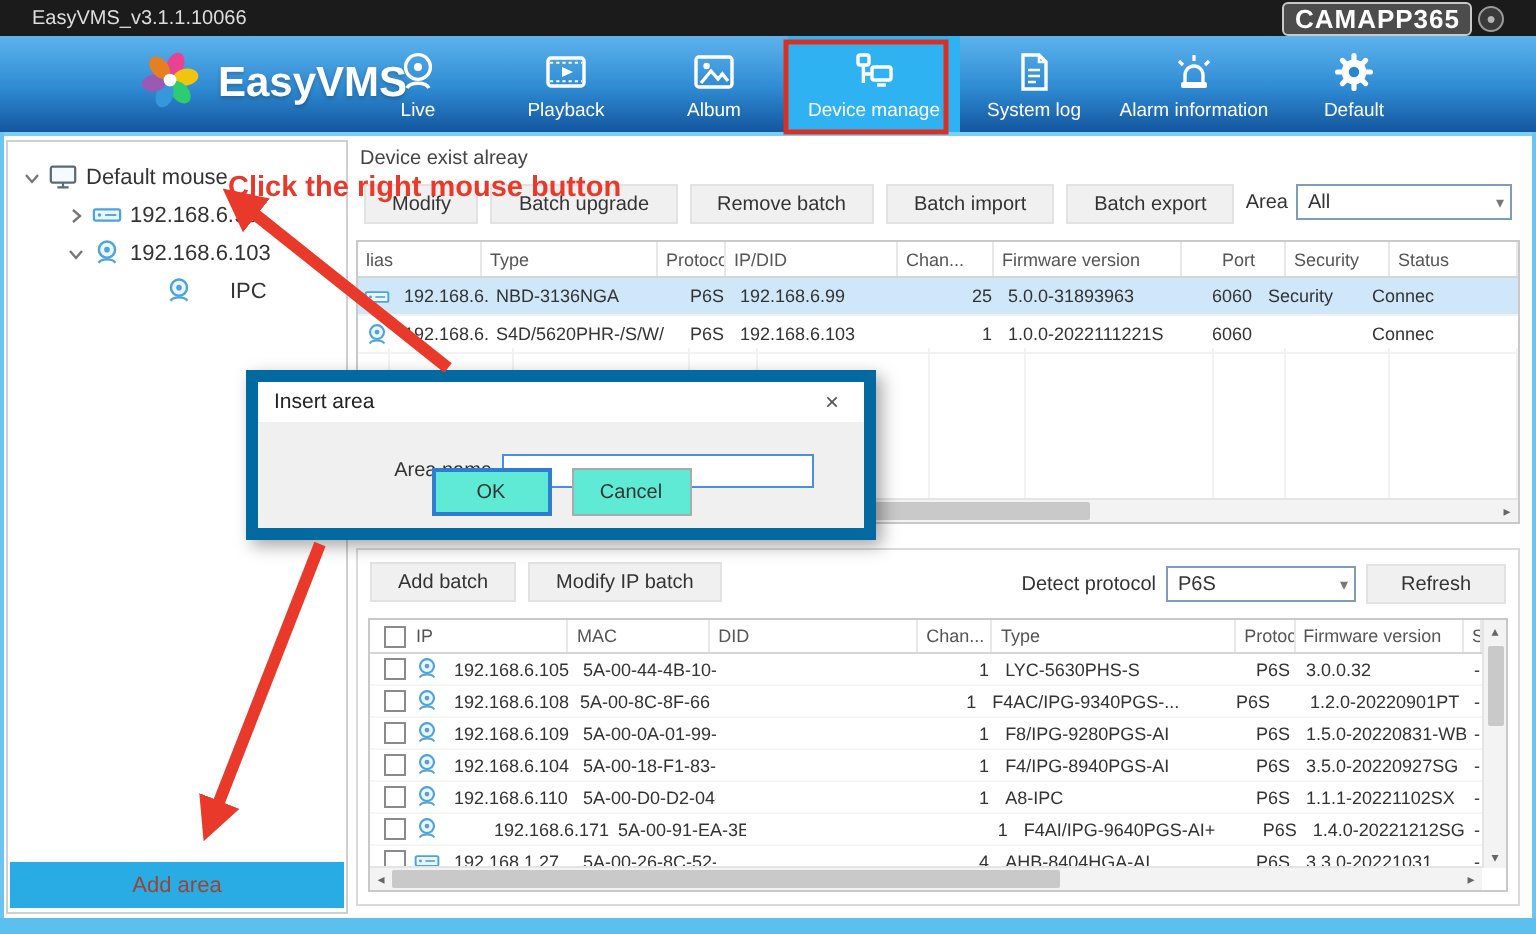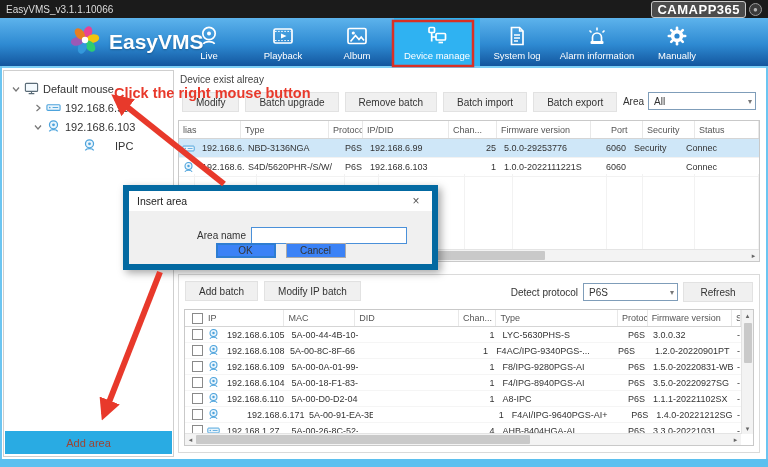--- a/index.html
+++ b/index.html
@@ -1,20 +1,20 @@
 <!DOCTYPE html>
 <html><head>
 <meta charset="utf-8">
 <style>
   html,body{margin:0;padding:0;background:#fff;}
   .app{position:relative;width:768px;height:467px;font-family:"Liberation Sans",sans-serif;
        overflow:hidden;background:#fff;color:#333;}
   
   .titlebar{position:absolute;left:0;top:0;right:0;height:18px;background:#1b1b1b;
-            display:flex;align-items:center;padding:0 6px;box-sizing:border-box;}
+            display:flex;align-items:center;padding:0 16px;box-sizing:border-box;}
   .titlebar .title{color:#ddd;font-size:10px;}
   .watermark{margin-left:auto;display:flex;align-items:center;gap:3px;}
   .wm-badge{background:#4c4c4c;border:1px solid #c9c9c9;border-radius:3px;color:#fff;
             font-weight:bold;font-size:13px;line-height:15px;padding:0 5px;letter-spacing:.5px;}
   .wm-circle{width:11px;height:11px;border:1px solid #9a9a9a;border-radius:50%;color:#b5b5b5;
              font-size:8px;display:flex;align-items:center;justify-content:center;background:#3a3a3a;}
   
   .toolbar{position:absolute;left:0;top:18px;right:0;height:48px;
            background:linear-gradient(180deg,#5db3ec 0%,#2e8ad2 55%,#13569e 100%);
            border-bottom:2px solid #7ccef5;box-sizing:content-box;}
@@ -90,21 +90,21 @@
   .t2hs{right:12px;}
   
   .dialog{position:absolute;left:123px;top:185px;width:315px;height:85px;background:#f0f0f0;
           border:6px solid #0369a1;box-shadow:3px 3px 8px rgba(0,0,0,.35);z-index:40;box-sizing:border-box;}
   .dlg-title{height:20px;background:#fff;display:flex;align-items:center;padding:0 8px;font-size:10.5px;color:#222;}
   .dlg-close{margin-left:auto;color:#555;font-size:12px;width:16px;text-align:center;cursor:pointer;}
   .dlg-row{position:absolute;left:4px;top:36px;width:100%;display:flex;align-items:center;}
   .dlg-label{width:118px;text-align:right;font-size:10px;color:#333;padding-right:5px;box-sizing:border-box;}
   .dlg-input{width:148px;height:15px;border:1px solid #4a90d9;background:#fff;font-size:10px;padding:0 3px;outline:none;}
   .dlg-btns{position:absolute;left:0;bottom:6px;width:100%;display:flex;justify-content:center;gap:10px;}
-  .dlg-btn{width:60px;height:15px;font-size:10px;background:#3b82f6;border:1px solid #aaa;
+  .dlg-btn{width:60px;height:24px;font-size:10px;background:#5eead4;border:1px solid #aaa;
            display:flex;align-items:center;justify-content:center;cursor:pointer;box-sizing:border-box;}
   .dlg-btn.ok{border:2px solid #2e7dd1;}
   
   .annot{position:absolute;inset:0;z-index:60;pointer-events:none;}
 </style>
 </head>
 <body>
 
 <div class="app">
 
@@ -201,21 +201,21 @@
               <g fill="#fff">
                 <rect x="10.7" y="2.5" width="2.6" height="19" rx="1.3"></rect>
                 <rect x="10.7" y="2.5" width="2.6" height="19" rx="1.3" transform="rotate(45 12 12)"></rect>
                 <rect x="10.7" y="2.5" width="2.6" height="19" rx="1.3" transform="rotate(90 12 12)"></rect>
                 <rect x="10.7" y="2.5" width="2.6" height="19" rx="1.3" transform="rotate(135 12 12)"></rect>
                 <circle cx="12" cy="12" r="6.2"></circle>
               </g>
               <circle cx="12" cy="12" r="2.6" fill="#2a85cf"></circle>
             </svg>
           </span>
-          <span class="nav-label">Manually</span>
+          <span class="nav-label">Default</span>
         </div>
       </div>
   </div>
 
   <div class="frame-left"></div>
   <div class="frame-right"></div>
   <div class="frame-bottom"></div>
 
   <div class="sidebar">
     <div class="tree" id="tree">
@@ -314,21 +314,21 @@
                 <rect x="1" y="5" width="14" height="6" rx="1" fill="#eaf5fc" stroke="#4da3dc" stroke-width="1.2"></rect>
                 <circle cx="4" cy="8" r="0.9" fill="#4da3dc"></circle>
                 <path d="M7 8 h6" stroke="#4da3dc" stroke-width="1" fill="none"></path>
               </svg>
             </span>
             <span class="cell" style="width: 46px;">192.168.6.99</span>
             <span class="cell" style="width: 88px;">NBD-3136NGA</span>
             <span class="cell r" style="width: 34px;">P6S</span>
             <span class="cell" style="width: 86px;">192.168.6.99</span>
             <span class="cell r" style="width: 48px;">25</span>
-            <span class="cell" style="width: 94px;">5.0.0-29253776</span>
+            <span class="cell" style="width: 94px;">5.0.0-31893963</span>
             <span class="cell r" style="width: 36px;">6060</span>
             <span class="cell" style="width: 52px;">Security</span>
             <span class="cell" style="width: auto; flex: 1 1 0%;">Connec</span>
           </div>
           <div class="trow t1row">
             <span class="rowic">
               <svg viewBox="0 0 16 16">
                 <circle cx="8" cy="6.2" r="4.3" fill="#eaf5fc" stroke="#4da3dc" stroke-width="1.3"></circle>
                 <circle cx="8" cy="6.2" r="1.5" fill="#4da3dc"></circle>
                 <path d="M3.5 13.2 C5 10.8 11 10.8 12.5 13.2" fill="none" stroke="#4da3dc" stroke-width="1.3"></path>

